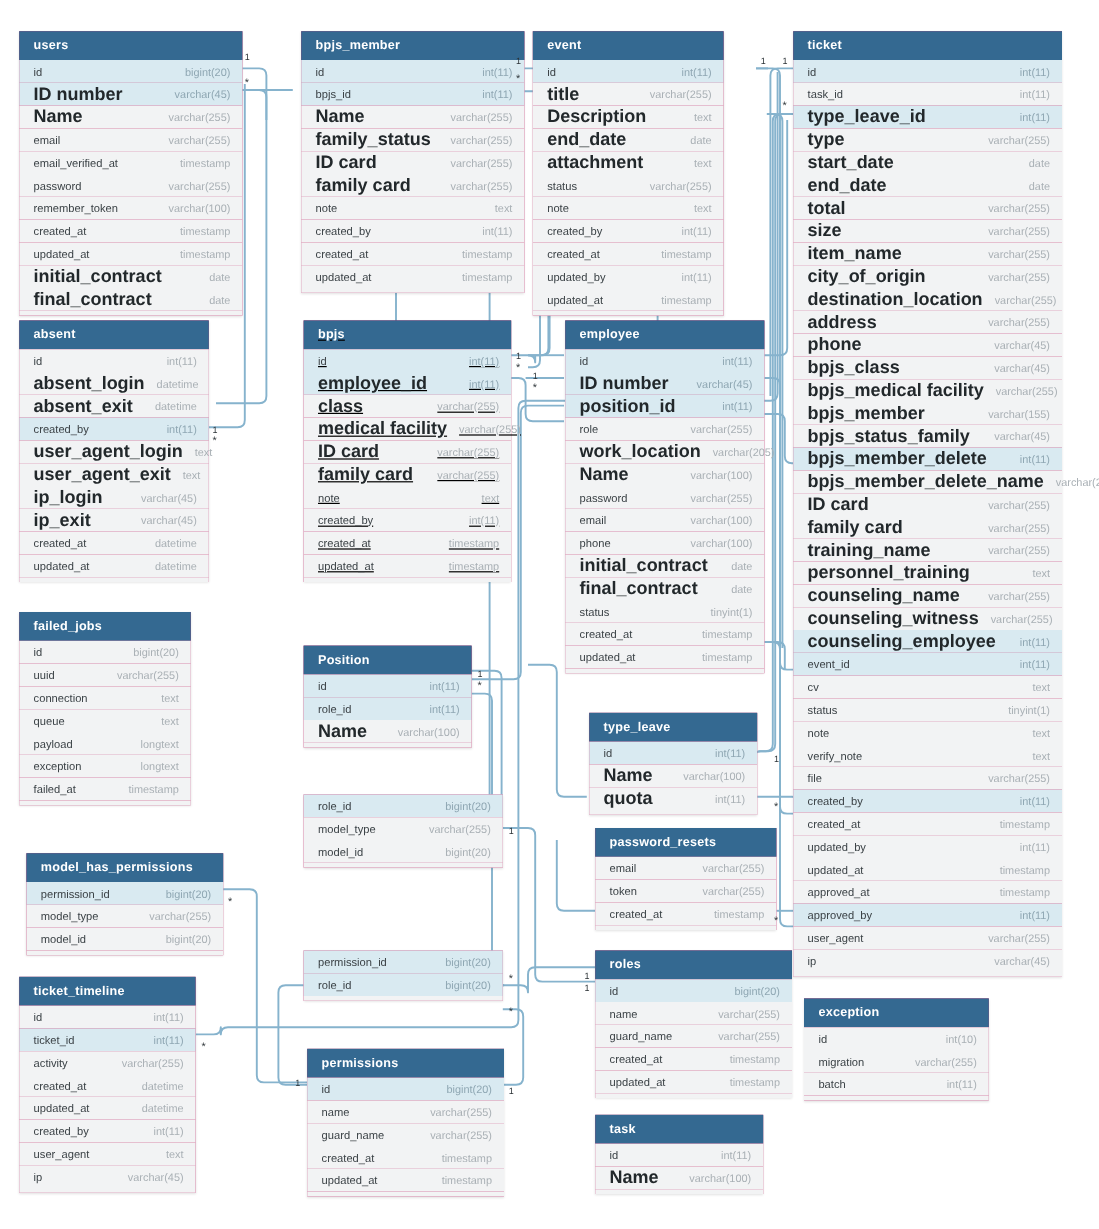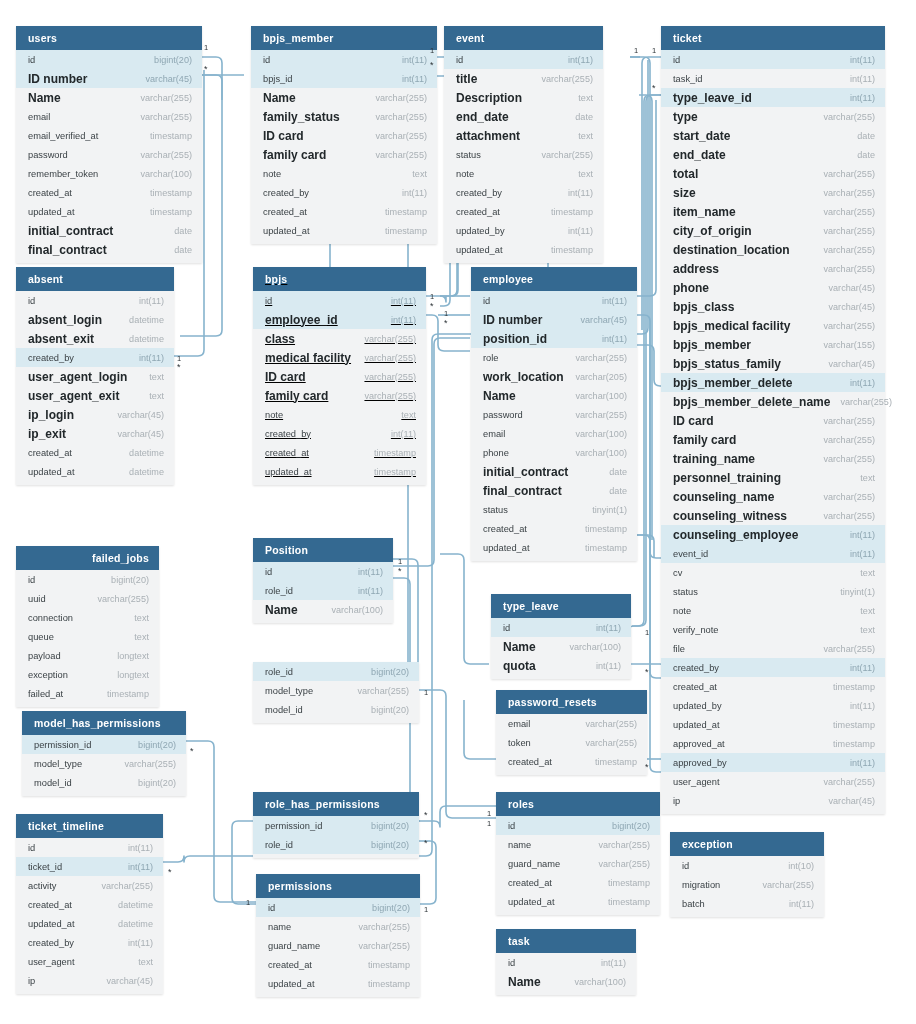--- a/index.html
+++ b/index.html
@@ -43,21 +43,21 @@
     align-items: center;
     padding: 0 10px 0 12px;
     height: 19px;
     font-size: 9.3px;
     color: #4b5358;
     background: #f2f3f4;
     white-space: nowrap;
   }
   .row.hl { background: #d9eaf1; }
   .row .nm { color: #3b4246; }
-  .row.bold .nm { font-weight: bold; color: #22282b; font-size: 12px; }
+  .row.bold .nm { font-weight: bold; color: #22282b; font-size: 15px; }
   .row .ty {
     color: #a9b0b5;
     font-size: 9.1px;
     padding-left: 10px;
   }
   .row.hl .ty { color: #8fa7b3; }
   .pad { height: 4px; background: #f2f3f4; }
   .card-lbl {
     position: absolute;
     z-index: 4;
@@ -223,21 +223,21 @@
         <div class="row">
           <span class="nm">created_at</span>
           <span class="ty">datetime</span>
         </div>
         <div class="row">
           <span class="nm">updated_at</span>
           <span class="ty">datetime</span>
         </div>
         <div class="pad"></div>
       </div>
-      <div class="tbl" style="left: 16px; top: 546px; width: 143px; text-align: right;">
+      <div class="tbl" style="left: 16px; top: 510px; width: 143px;">
         <div class="tbl-head">failed_jobs</div>
         <div class="row">
           <span class="nm">id</span>
           <span class="ty">bigint(20)</span>
         </div>
         <div class="row">
           <span class="nm">uuid</span>
           <span class="ty">varchar(255)</span>
         </div>
         <div class="row">
@@ -427,21 +427,20 @@
           <span class="nm">model_type</span>
           <span class="ty">varchar(255)</span>
         </div>
         <div class="row">
           <span class="nm">model_id</span>
           <span class="ty">bigint(20)</span>
         </div>
         <div class="pad"></div>
       </div>
       <div class="tbl" style="left: 253px; top: 792px; width: 166px;">
-        <div class="tbl-head">role_has_permissions</div>
         <div class="row hl">
           <span class="nm">permission_id</span>
           <span class="ty">bigint(20)</span>
         </div>
         <div class="row hl">
           <span class="nm">role_id</span>
           <span class="ty">bigint(20)</span>
         </div>
         <div class="pad"></div>
       </div>

